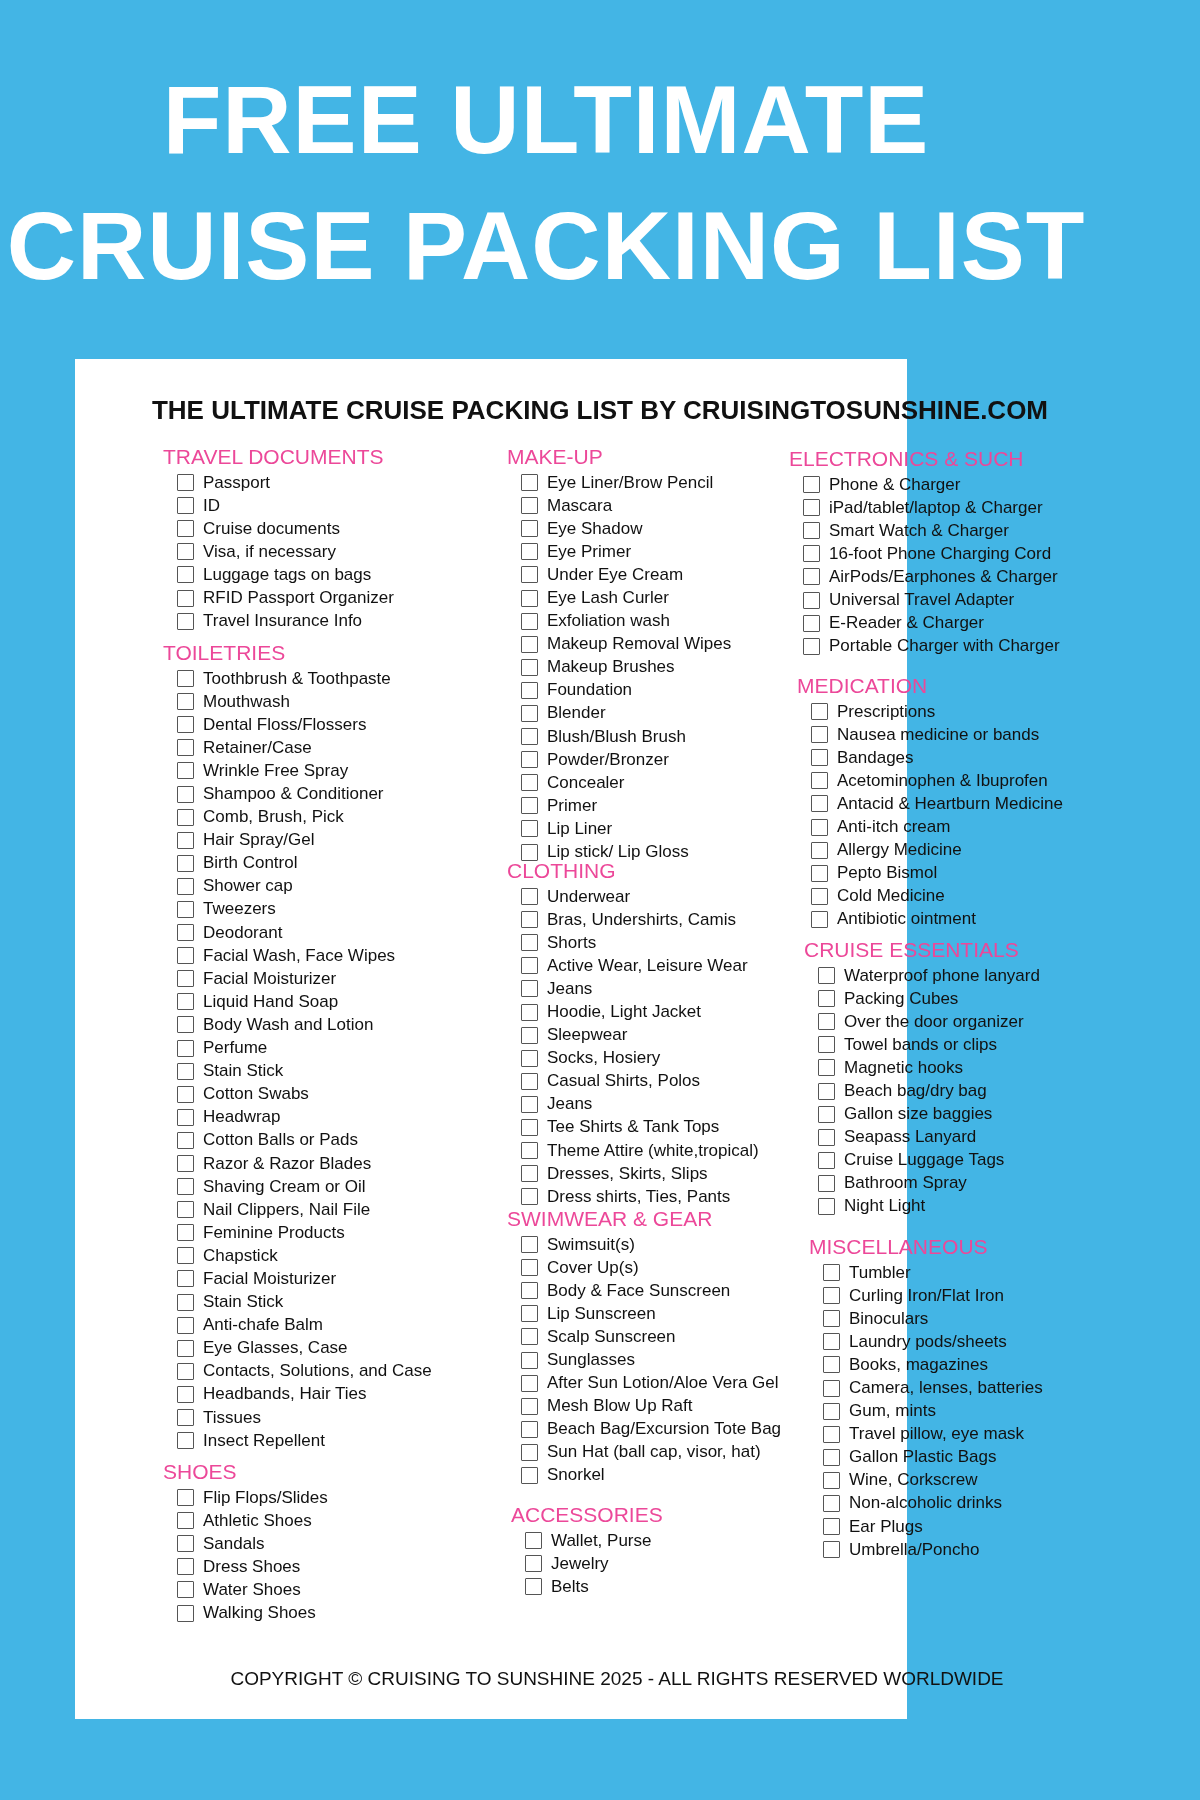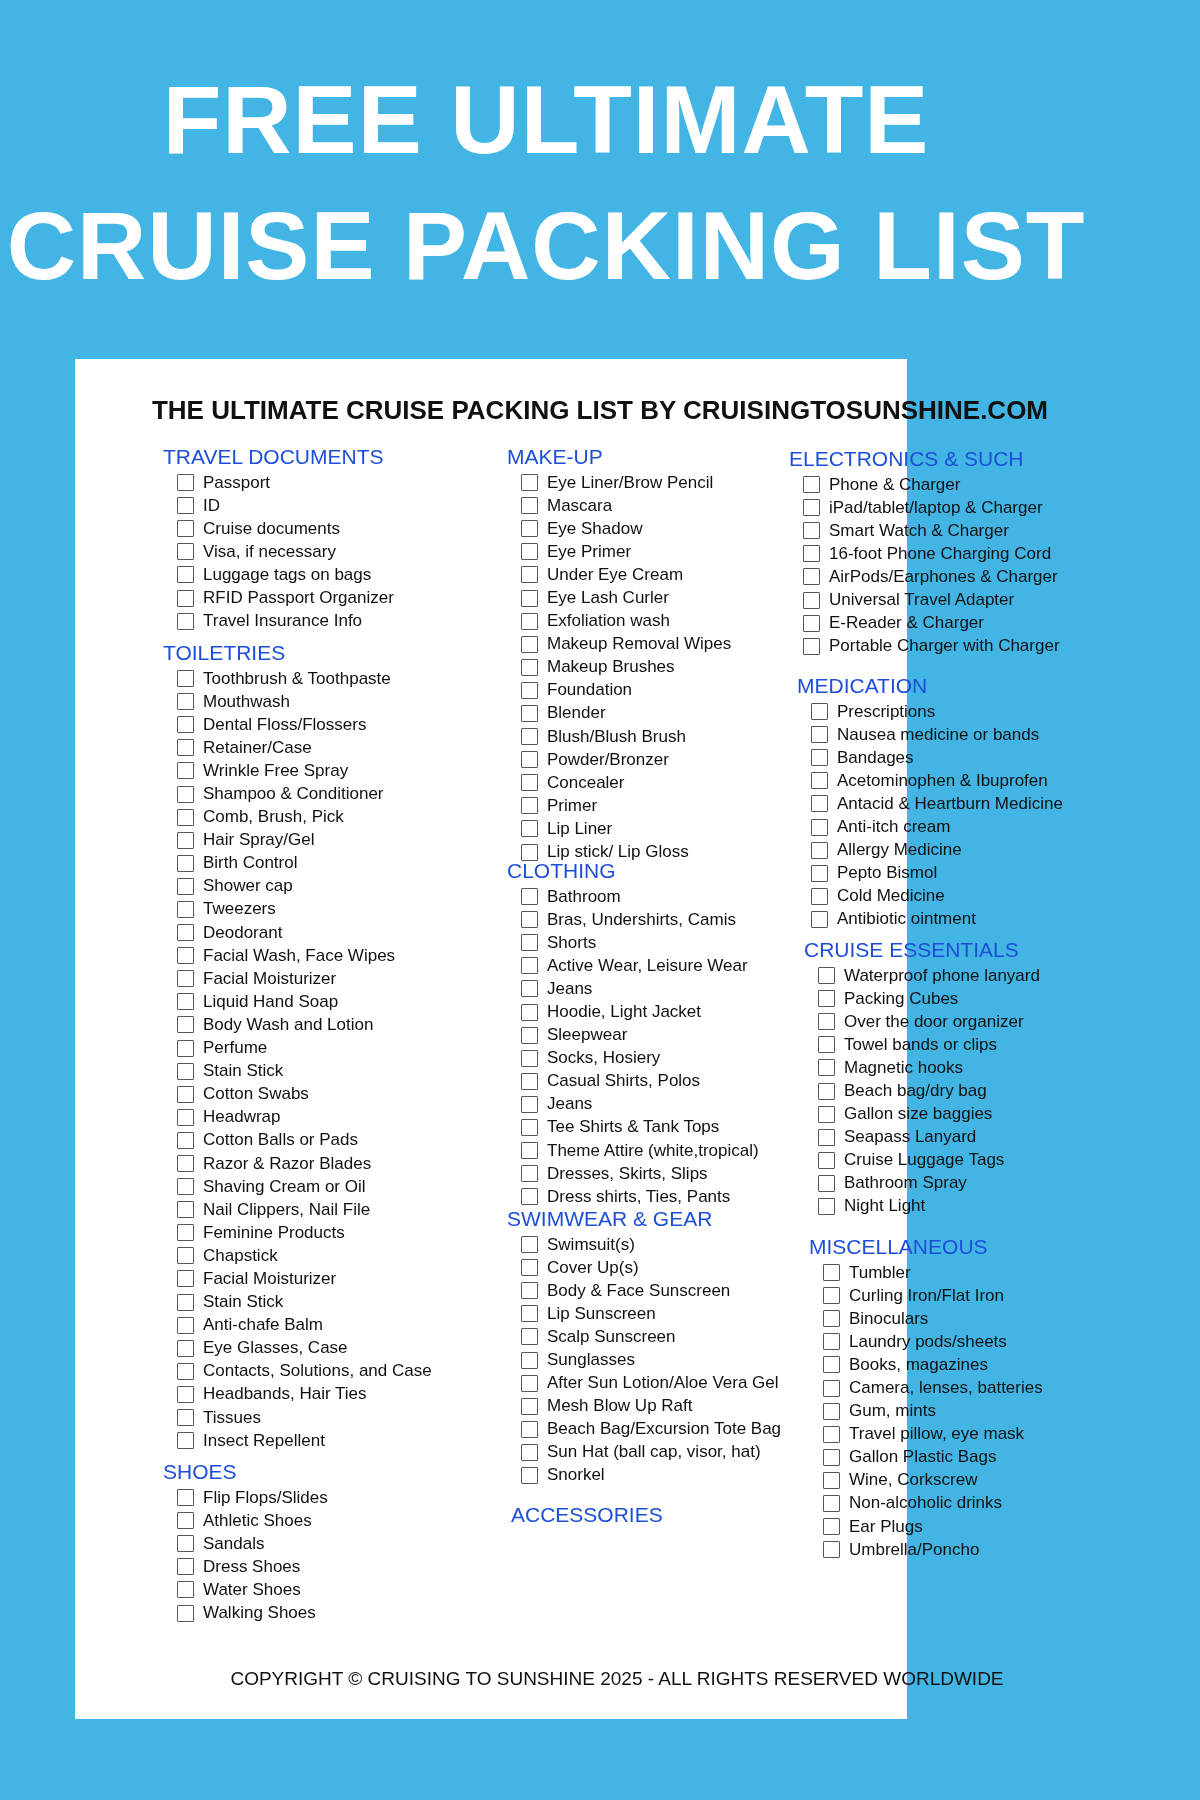--- a/index.html
+++ b/index.html
@@ -20,21 +20,21 @@
       position: absolute; left: 75px; top: 359px; width: 832px; height: 1360px;
       background: #ffffff;
     }
     .card-title {
       position: absolute; left: 0; top: 36px; width: 1050px; text-align: center;
       font-weight: 700; font-size: 26px; line-height: 30px; color: #111;
       margin: 0;
     }
     .section { position: absolute; }
     .section-heading {
-      font-size: 21px; line-height: 26px; color: #1d4ed8; font-weight: 400;
+      font-size: 21px; line-height: 26px; color: #ec4899; font-weight: 400;
       margin: 0 0 1px 0; white-space: nowrap;
     }
     .item-list { list-style: none; margin: 0; padding: 0 0 0 14px; text-align: center; }
     .item {
       display: flex; align-items: center; height: 23.1px; white-space: nowrap;
       cursor: pointer;
     }
     .checkbox {
       width: 17px; height: 17px; border: 1.5px solid #555; box-sizing: border-box;
       background: #fff; flex: 0 0 auto; margin-right: 9px; border-radius: 1px;
@@ -329,21 +329,21 @@
           <span class="checkbox"></span>
           <span class="item-label">Lip stick/ Lip Gloss</span>
         </li>
       </ul>
     </div>
   <div class="section" style="left:432px; top:499px;">
       <h3 class="section-heading">CLOTHING</h3>
       <ul class="item-list">
         <li class="item">
           <span class="checkbox"></span>
-          <span class="item-label">Bathroom</span>
+          <span class="item-label">Underwear</span>
         </li>
         <li class="item">
           <span class="checkbox"></span>
           <span class="item-label">Bras, Undershirts, Camis</span>
         </li>
         <li class="item">
           <span class="checkbox"></span>
           <span class="item-label">Shorts</span>
         </li>
         <li class="item">
@@ -436,20 +436,34 @@
           <span class="item-label">Sun Hat (ball cap, visor, hat)</span>
         </li>
         <li class="item">
           <span class="checkbox"></span>
           <span class="item-label">Snorkel</span>
         </li>
       </ul>
     </div>
   <div class="section" style="left:436px; top:1143px;">
       <h3 class="section-heading">ACCESSORIES</h3>
+      <ul class="item-list">
+        <li class="item">
+          <span class="checkbox"></span>
+          <span class="item-label">Wallet, Purse</span>
+        </li>
+        <li class="item">
+          <span class="checkbox"></span>
+          <span class="item-label">Jewelry</span>
+        </li>
+        <li class="item">
+          <span class="checkbox"></span>
+          <span class="item-label">Belts</span>
+        </li>
+      </ul>
     </div>
 
   <div class="section" style="left:714px; top:87px;">
       <h3 class="section-heading">ELECTRONICS &amp; SUCH</h3>
       <ul class="item-list">
         <li class="item">
           <span class="checkbox"></span>
           <span class="item-label">Phone &amp; Charger</span>
         </li>
         <li class="item">

